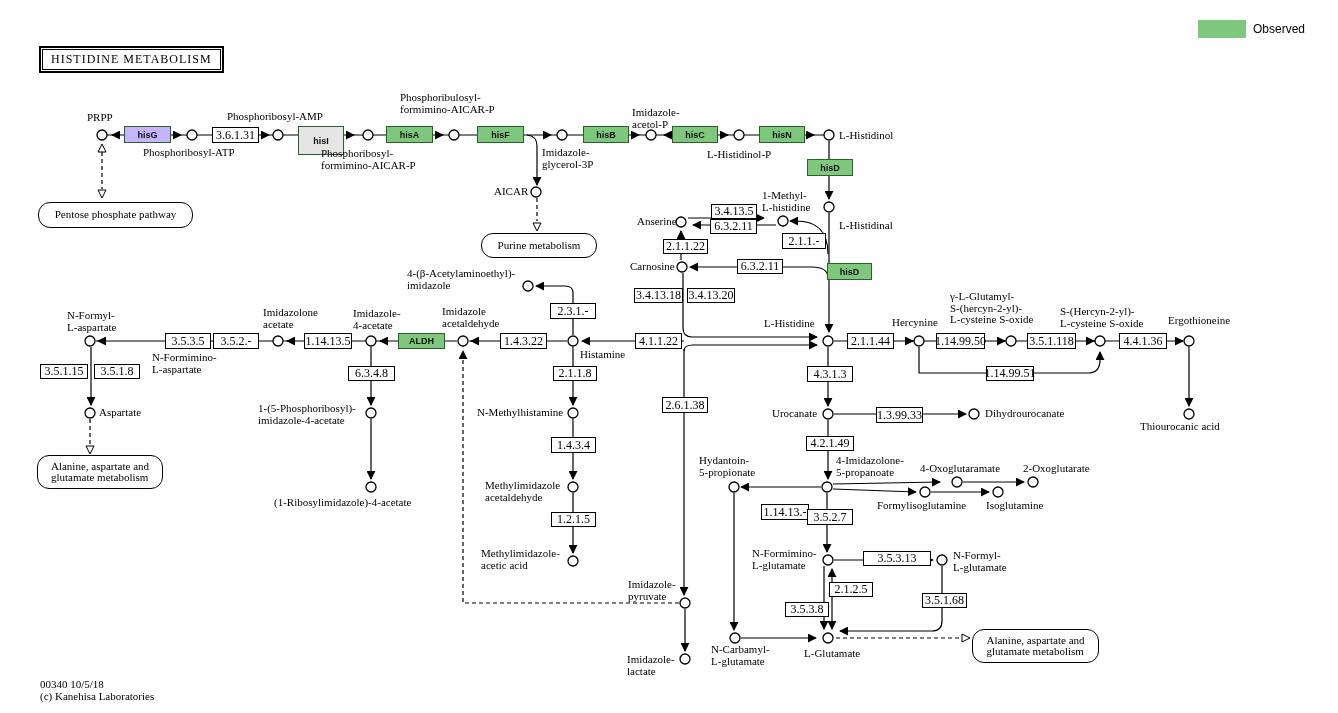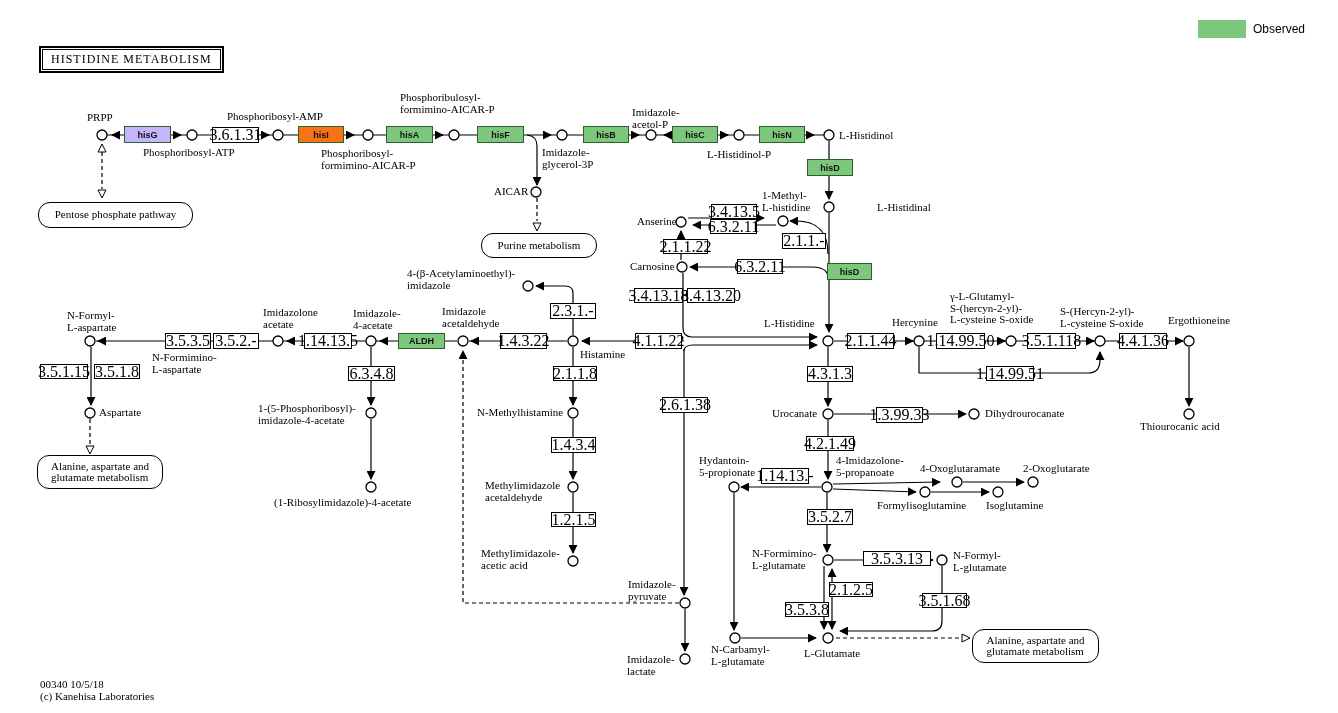--- a/index.html
+++ b/index.html
@@ -1,21 +1,21 @@
 <!DOCTYPE html>
 <html><head>
 <meta charset="utf-8">
 <style>
   html,body{margin:0;padding:0;background:#fff;}
   .stage{position:relative;width:1338px;height:713px;background:#fff;overflow:hidden;
          font-family:"Liberation Serif",serif;color:#000;}
   svg.layer{position:absolute;left:0;top:0;z-index:1;}
   .lbl{position:absolute;z-index:3;font-size:11px;line-height:11.5px;white-space:pre-line;}
   .enz{position:absolute;z-index:2;background:#fff;border:1px solid #000;box-sizing:border-box;
-       font-size:16px;display:flex;align-items:center;justify-content:center;white-space:nowrap;}
+       font-size:12px;display:flex;align-items:center;justify-content:center;white-space:nowrap;}
   .gene{position:absolute;z-index:2;border:1px solid #2d5f2d;box-sizing:border-box;
         font-family:"Liberation Sans",sans-serif;font-size:9px;font-weight:bold;color:#111;
         display:flex;align-items:center;justify-content:center;}
   .pw{position:absolute;z-index:2;background:#fff;border:1px solid #000;border-radius:12px;box-sizing:border-box;
       font-size:11px;line-height:11.5px;display:flex;align-items:center;justify-content:center;
       text-align:left;white-space:pre-line;padding:2px 6px;}
   .title-box{position:absolute;left:39px;top:46px;z-index:3;border:2px solid #000;padding:1px;background:#fff;}
   .title-in{border:1px solid #000;padding:2px 8px;font-size:12px;letter-spacing:1px;}
   .legend{position:absolute;z-index:3;}
   .legend .swatch{position:absolute;left:1198px;top:20px;width:48px;height:18px;}
@@ -174,21 +174,21 @@
   <div class="legend">
     <div class="swatch" style="background: rgb(126, 200, 126);"></div>
     <div class="legtext">Observed</div>
   </div>
 
   <div class="footer f1">00340 10/5/18</div>
   <div class="footer f2">(c) Kanehisa Laboratories</div>
 
   <div id="boxes">
       <div class="gene" style="left: 124px; top: 126px; width: 47px; height: 17px; background: #c4b5fd;">hisG</div>
-      <div class="gene" style="left: 298px; top: 126px; width: 46px; height: 17px; background: #f97316;">hisI</div>
+      <div class="gene" style="left: 298px; top: 126px; width: 46px; height: 29px; background: #e5e5e5;">hisI</div>
       <div class="gene" style="left: 386px; top: 126px; width: 47px; height: 17px; background: rgb(126, 200, 126);">hisA</div>
       <div class="gene" style="left: 477px; top: 126px; width: 47px; height: 17px; background: rgb(126, 200, 126);">hisF</div>
       <div class="gene" style="left: 583px; top: 126px; width: 46px; height: 17px; background: rgb(126, 200, 126);">hisB</div>
       <div class="gene" style="left: 672px; top: 126px; width: 46px; height: 17px; background: rgb(126, 200, 126);">hisC</div>
       <div class="gene" style="left: 759px; top: 126px; width: 46px; height: 17px; background: rgb(126, 200, 126);">hisN</div>
       <div class="gene" style="left: 807px; top: 159px; width: 46px; height: 17px; background: rgb(126, 200, 126);">hisD</div>
       <div class="gene" style="left: 827px; top: 263px; width: 45px; height: 17px; background: rgb(126, 200, 126);">hisD</div>
       <div class="gene" style="left: 398px; top: 333px; width: 47px; height: 16px; background: rgb(126, 200, 126);">ALDH</div>
       <div class="enz" style="left: 212px; top: 127px; width: 47px; height: 16px;">3.6.1.31</div>
       <div class="enz" style="left: 711px; top: 204px; width: 46px; height: 15px;">3.4.13.5</div>
@@ -211,21 +211,21 @@
       <div class="enz" style="left: 40px; top: 364px; width: 48px; height: 15px;">3.5.1.15</div>
       <div class="enz" style="left: 94px; top: 364px; width: 46px; height: 15px;">3.5.1.8</div>
       <div class="enz" style="left: 348px; top: 366px; width: 47px; height: 15px;">6.3.4.8</div>
       <div class="enz" style="left: 553px; top: 366px; width: 44px; height: 15px;">2.1.1.8</div>
       <div class="enz" style="left: 807px; top: 366px; width: 46px; height: 16px;">4.3.1.3</div>
       <div class="enz" style="left: 986px; top: 366px; width: 48px; height: 15px;">1.14.99.51</div>
       <div class="enz" style="left: 662px; top: 397px; width: 46px; height: 16px;">2.6.1.38</div>
       <div class="enz" style="left: 876px; top: 407px; width: 47px; height: 16px;">1.3.99.33</div>
       <div class="enz" style="left: 806px; top: 436px; width: 48px; height: 15px;">4.2.1.49</div>
       <div class="enz" style="left: 551px; top: 437px; width: 45px; height: 16px;">1.4.3.4</div>
-      <div class="enz" style="left: 761px; top: 468px; width: 48px; height: 16px;">1.14.13.-</div>
+      <div class="enz" style="left: 761px; top: 504px; width: 48px; height: 16px;">1.14.13.-</div>
       <div class="enz" style="left: 807px; top: 509px; width: 46px; height: 16px;">3.5.2.7</div>
       <div class="enz" style="left: 551px; top: 512px; width: 45px; height: 15px;">1.2.1.5</div>
       <div class="enz" style="left: 863px; top: 551px; width: 68px; height: 15px; text-align: center;">3.5.3.13</div>
       <div class="enz" style="left: 829px; top: 582px; width: 44px; height: 15px;">2.1.2.5</div>
       <div class="enz" style="left: 922px; top: 593px; width: 45px; height: 15px;">3.5.1.68</div>
       <div class="enz" style="left: 785px; top: 602px; width: 44px; height: 15px;">3.5.3.8</div>
       <div class="pw" style="left: 38px; top: 202px; width: 155px; height: 26px;">Pentose phosphate pathway</div>
       <div class="pw" style="left: 481px; top: 233px; width: 116px; height: 25px;">Purine metabolism</div>
       <div class="pw" style="left: 37px; top: 455px; width: 126px; height: 34px;">Alanine, aspartate and
 glutamate metabolism</div>
@@ -238,21 +238,21 @@
 formimino-AICAR-P</div>
       <div class="lbl" style="left: 400px; top: 92px;">Phosphoribulosyl-
 formimino-AICAR-P</div>
       <div class="lbl" style="left: 542px; top: 147px;">Imidazole-
 glycerol-3P</div>
       <div class="lbl" style="left: 494px; top: 186px;">AICAR</div>
       <div class="lbl" style="left: 632px; top: 107px;">Imidazole-
 acetol-P</div>
       <div class="lbl" style="left: 707px; top: 149px;">L-Histidinol-P</div>
       <div class="lbl" style="left: 839px; top: 130px;">L-Histidinol</div>
-      <div class="lbl" style="left: 839px; top: 202px; margin-left: 38px;">L-Histidinal</div>
+      <div class="lbl" style="left: 839px; top: 220px;">L-Histidinal</div>
       <div class="lbl" style="left: 762px; top: 190px;">1-Methyl-
 L-histidine</div>
       <div class="lbl" style="left: 637px; top: 216px;">Anserine</div>
       <div class="lbl" style="left: 630px; top: 261px;">Carnosine</div>
       <div class="lbl" style="left: 407px; top: 268px;">4-(β-Acetylaminoethyl)-
 imidazole</div>
       <div class="lbl" style="left: 442px; top: 306px;">Imidazole
 acetaldehyde</div>
       <div class="lbl" style="left: 580px; top: 349px;">Histamine</div>
       <div class="lbl" style="left: 67px; top: 310px;">N-Formyl-

